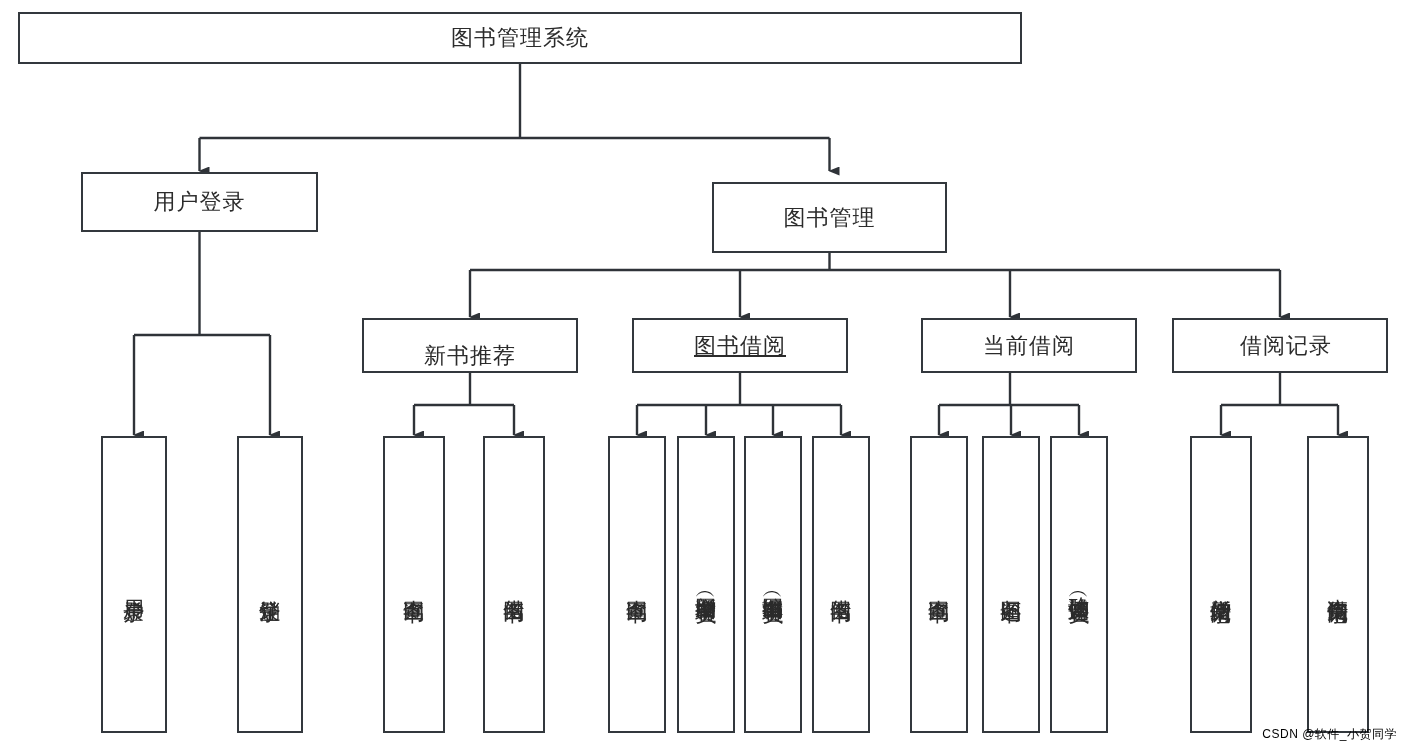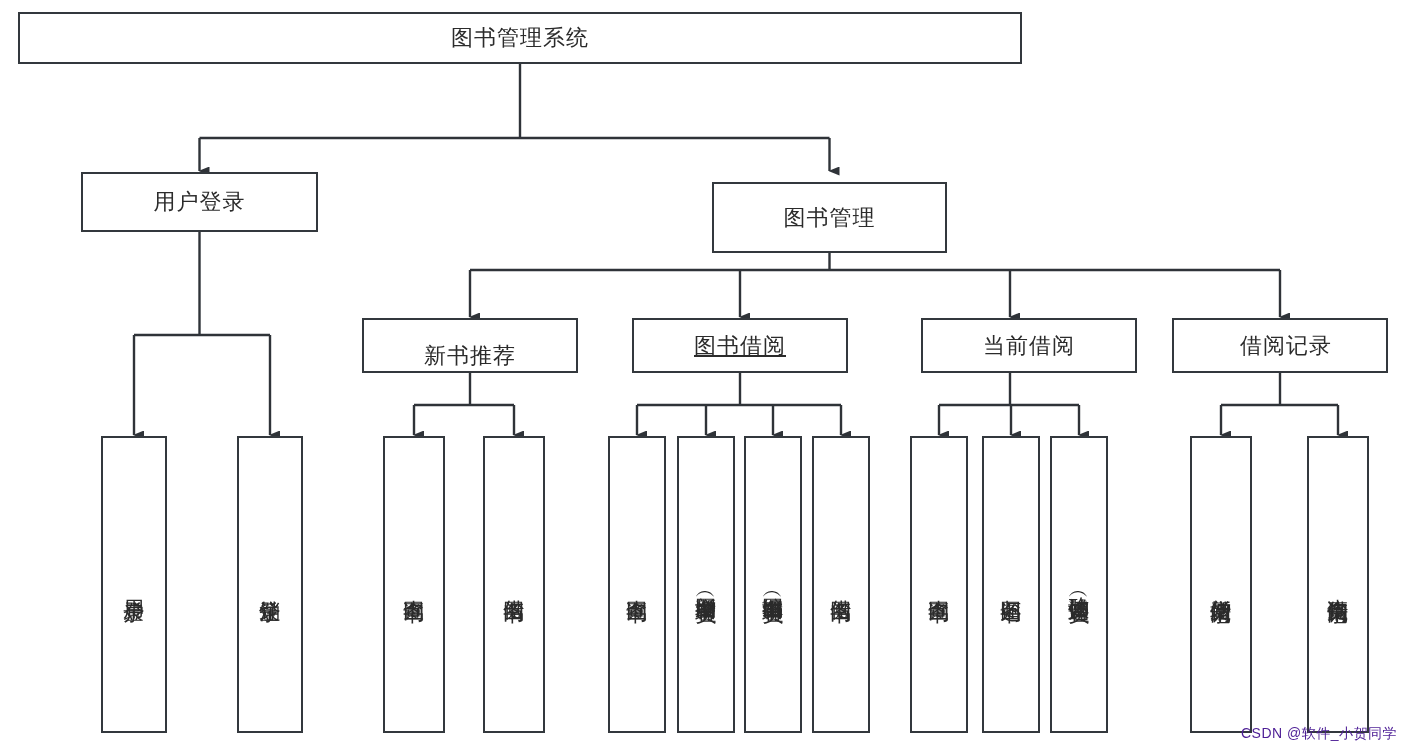--- a/index.html
+++ b/index.html
@@ -53,22 +53,22 @@
     white-space: pre-line;
   }
   .node.vert .label {
     writing-mode: vertical-rl;
     text-orientation: upright;
   }
   #watermark {
     position: absolute;
     right: 8px;
     bottom: 4px;
-    font-size: 14px;
-    color: #4c1d95;
+    font-size: 12px;
+    color: #000000;
     letter-spacing: 0.5px;
     white-space: nowrap;
   }
 </style>
 </head>
 <body>
 
 <div id="stage">
   <svg id="wires" viewBox="0 0 1405 747" xmlns="http://www.w3.org/2000/svg">
     <defs>

